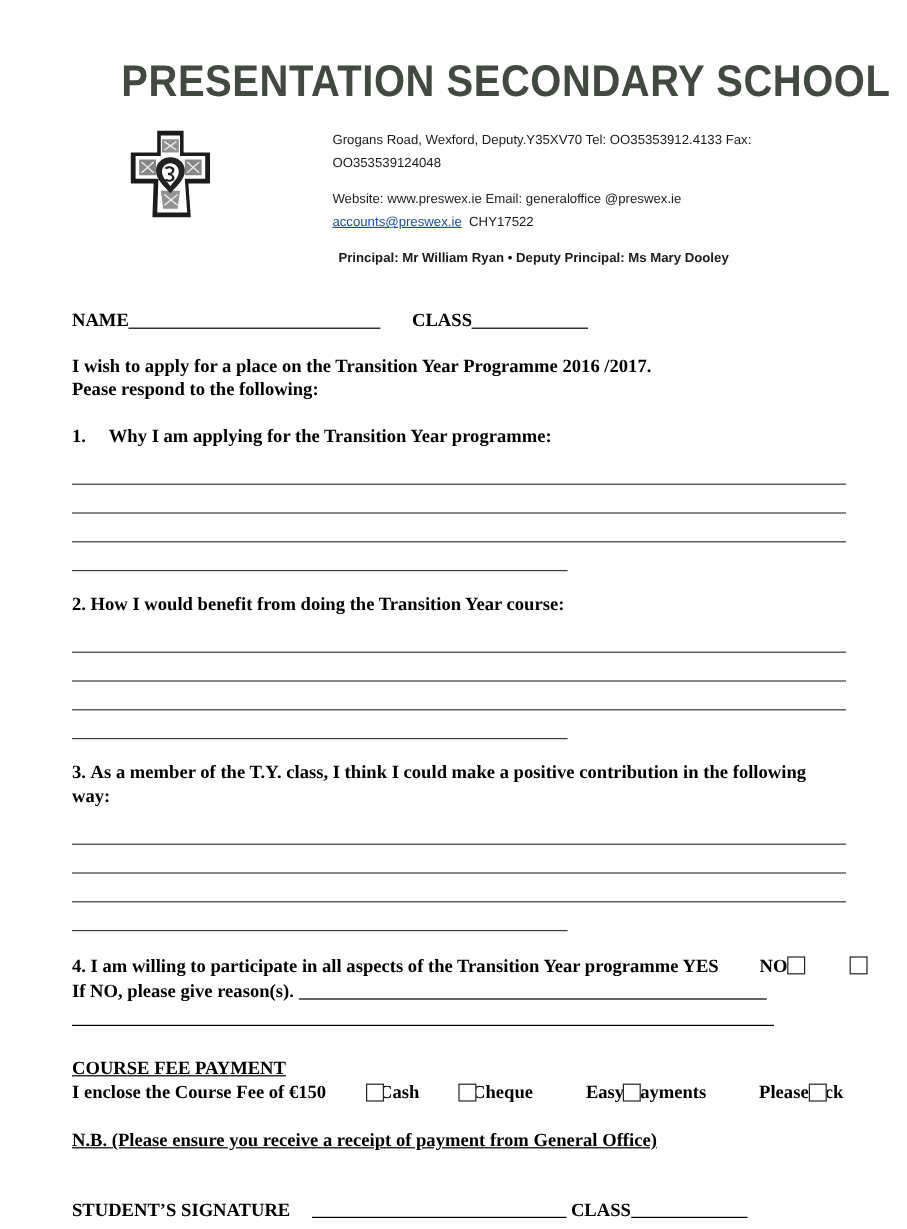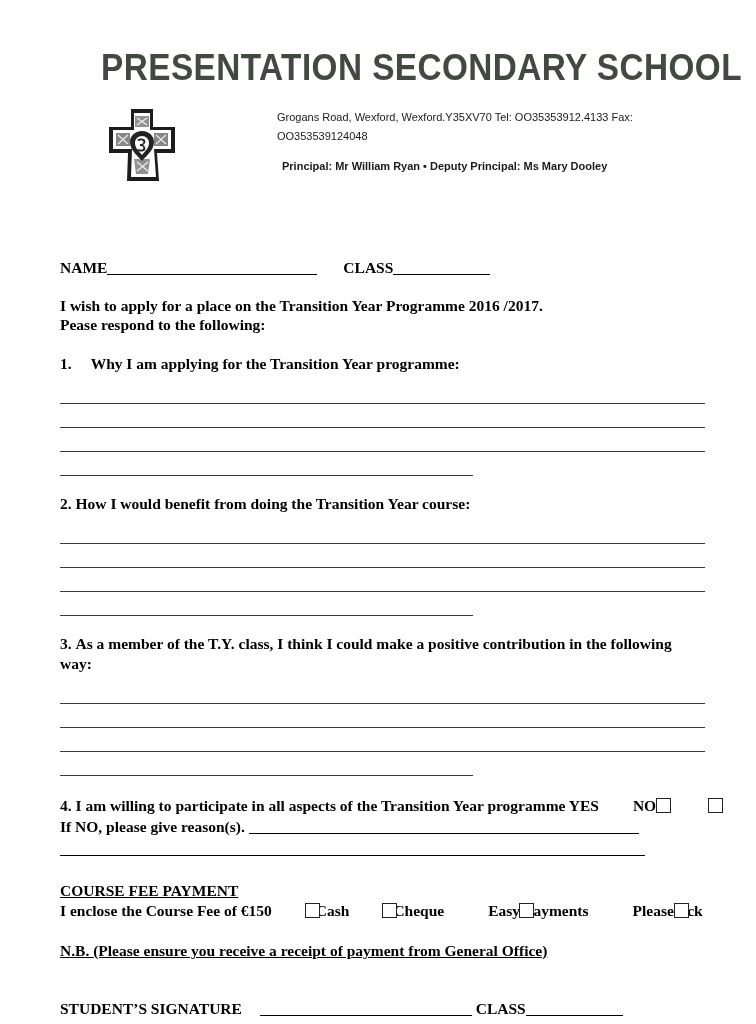--- a/index.html
+++ b/index.html
@@ -187,22 +187,26 @@
         <path d="M33 56 l16 0 l-2 15 l-12 0 z" opacity="0.5"></path>
       </g>
       <g stroke="#ffffff" stroke-width="1.1" fill="none" opacity="0.85">
         <path d="M17 32 l10 9 M27 32 l-10 9 M55 32 l10 9 M65 32 l-10 9 M36 15 l10 7 M46 15 l-10 7 M36 59 l11 9 M47 59 l-11 9"></path>
       </g>
     </svg>
   </div>
 
   <div class="contact-block">
     <div class="cgroup">
-      <div class="contact-line">Grogans Road, Wexford, Wexford.Y35XV70 Tel: OO35353912.4133 Fax:</div>
+      <div class="contact-line">Grogans Road, Wexford, Deputy.Y35XV70 Tel: OO35353912.4133 Fax:</div>
       <div class="contact-line">OO353539124048</div>
+    </div>
+    <div class="cgroup">
+      <div class="contact-line">Website: www.preswex.ie   Email: generaloffice @preswex.ie</div>
+      <div class="contact-line"><a class="email-link" href="#">accounts@preswex.ie</a>&nbsp; <span>CHY17522</span></div>
     </div>
     <div class="cgroup">
       <div class="principal-line">Principal: Mr William Ryan • Deputy Principal: Ms Mary Dooley</div>
     </div>
   </div>
 
 
   <div class="body-area">
 
     <div class="row name-row">

